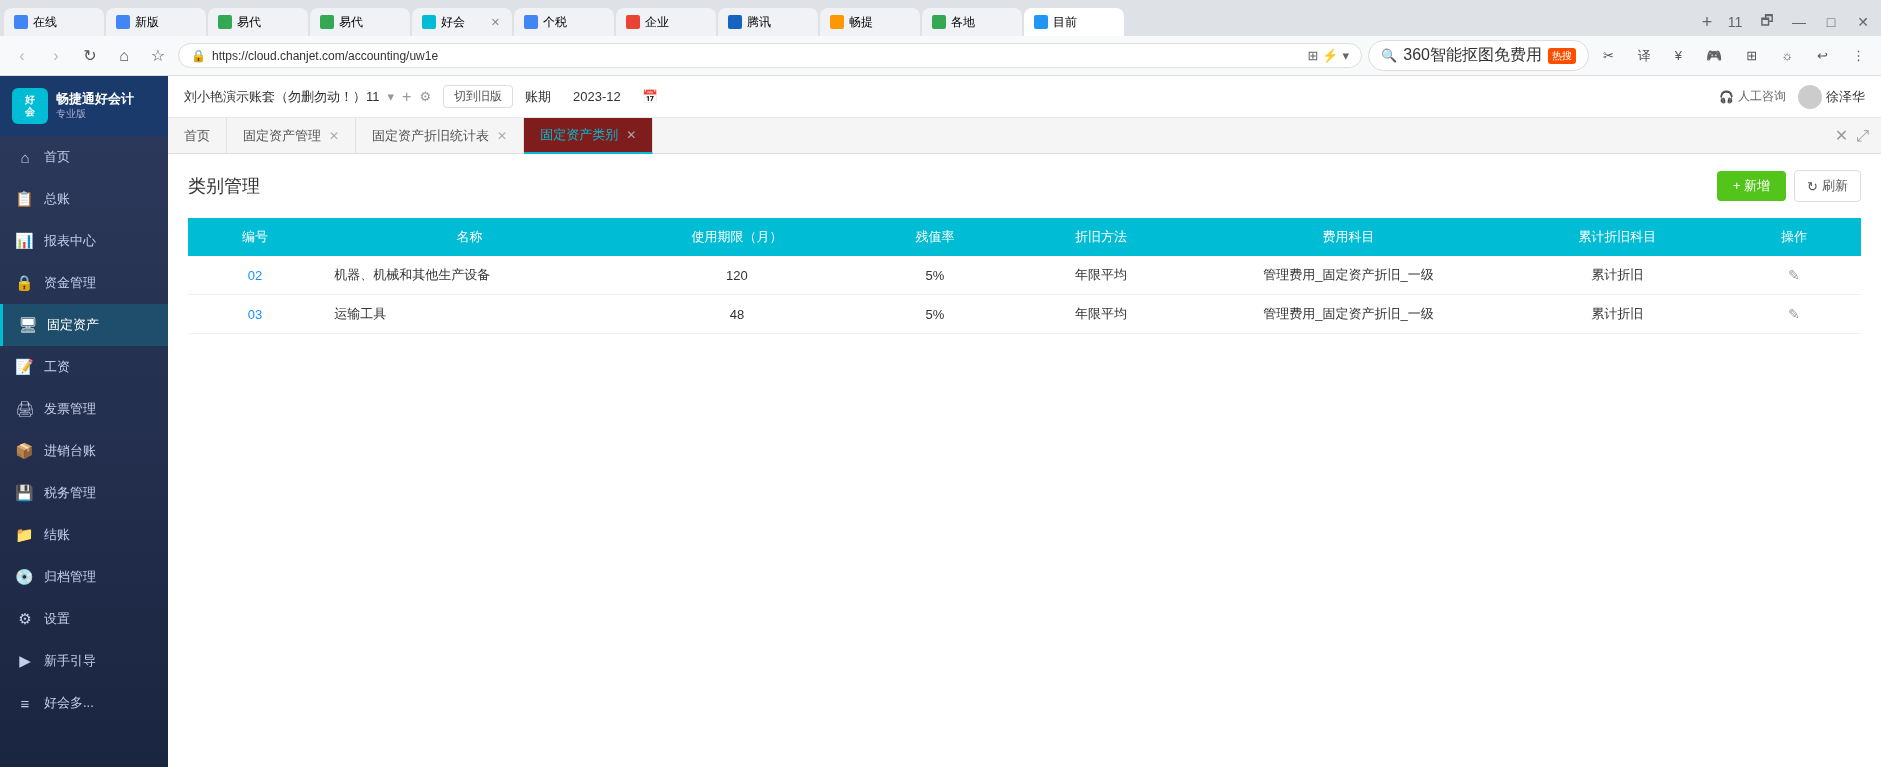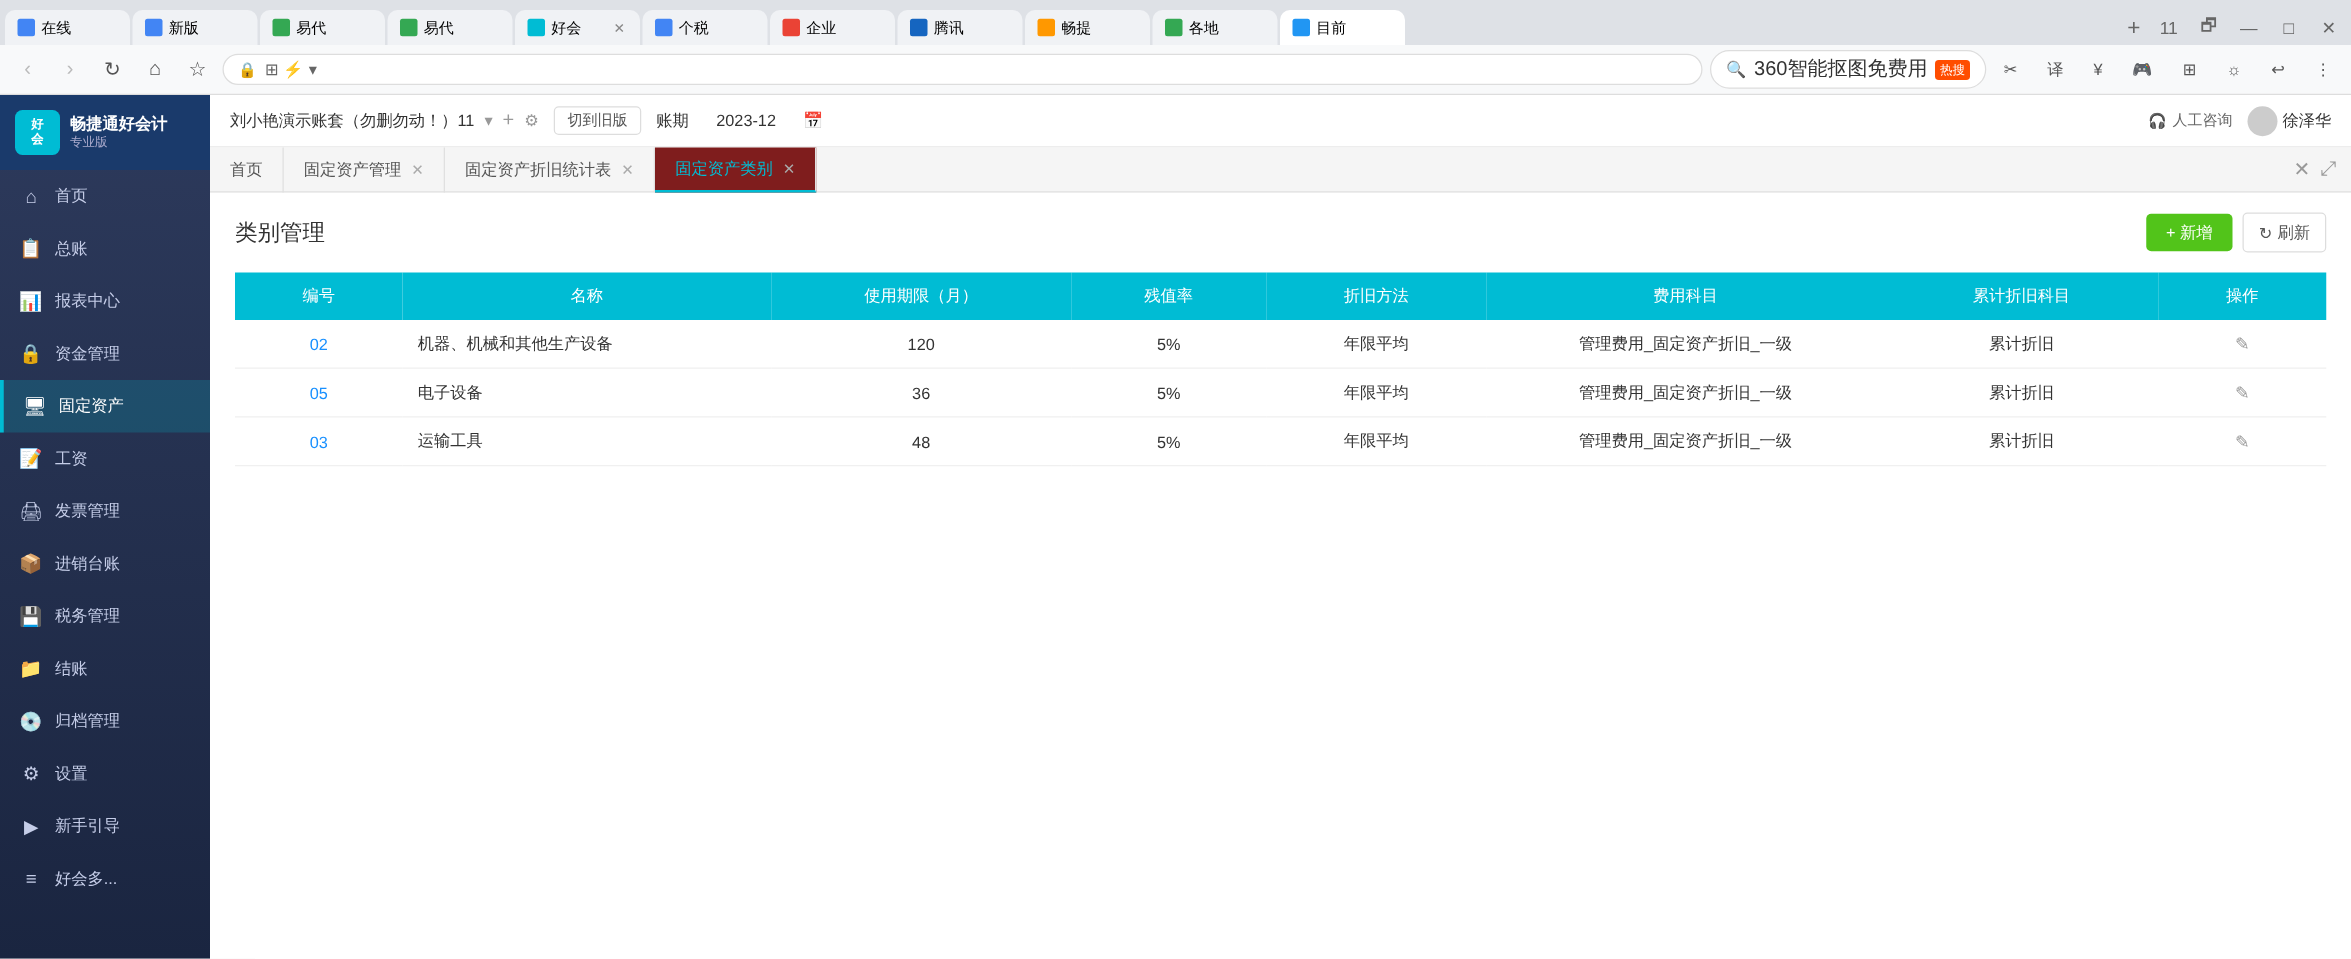--- a/index.html
+++ b/index.html
@@ -157,20 +157,21 @@
     </div>
   </div>
   <div class="address-bar">
     <div class="nav-btn disabled">‹</div>
     <div class="nav-btn disabled">›</div>
     <div class="nav-btn">↻</div>
     <div class="nav-btn">⌂</div>
     <div class="nav-btn">☆</div>
     <div class="url-bar">
       <span class="lock-icon">🔒</span>
+      <span class="url-text">https://cloud.chanjet.com/accounting/uw1e</span>
       <div class="url-actions">
         <span class="url-action">⊞</span>
         <span class="url-action">⚡</span>
         <span class="url-action">▾</span>
       </div>
     </div>
     <div class="search-bar">
       <span class="search-icon">🔍</span>
       <span class="search-text">360智能抠图免费用</span>
       <span class="hot-badge">热搜</span>
@@ -337,30 +338,20 @@
     <td class="code">02</td>
     <td class="name">机器、机械和其他生产设备</td>
     <td>120</td>
     <td>5%</td>
     <td>年限平均</td>
     <td>管理费用_固定资产折旧_一级</td>
     <td>累计折旧</td>
     <td><span class="edit-icon">✎</span></td>
   </tr>
             <tr>
-    <td class="code">05</td>
-    <td class="name">电子设备</td>
-    <td>36</td>
-    <td>5%</td>
-    <td>年限平均</td>
-    <td>管理费用_固定资产折旧_一级</td>
-    <td>累计折旧</td>
-    <td><span class="edit-icon">✎</span></td>
-  </tr>
-            <tr>
     <td class="code">03</td>
     <td class="name">运输工具</td>
     <td>48</td>
     <td>5%</td>
     <td>年限平均</td>
     <td>管理费用_固定资产折旧_一级</td>
     <td>累计折旧</td>
     <td><span class="edit-icon">✎</span></td>
   </tr>
           </tbody>

